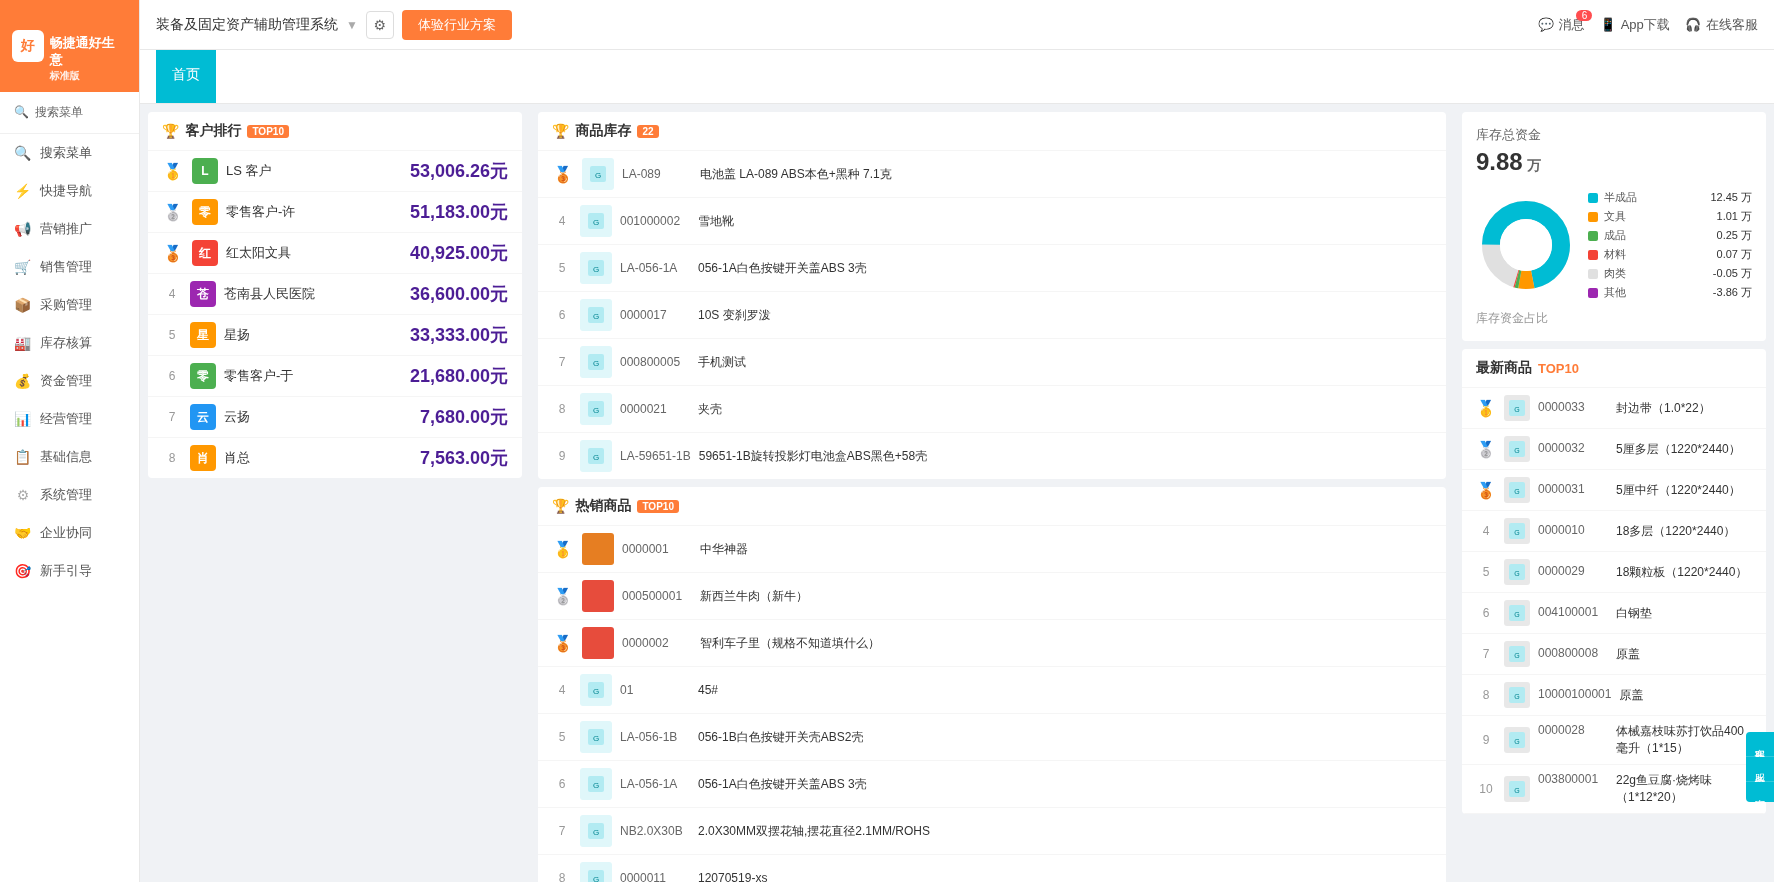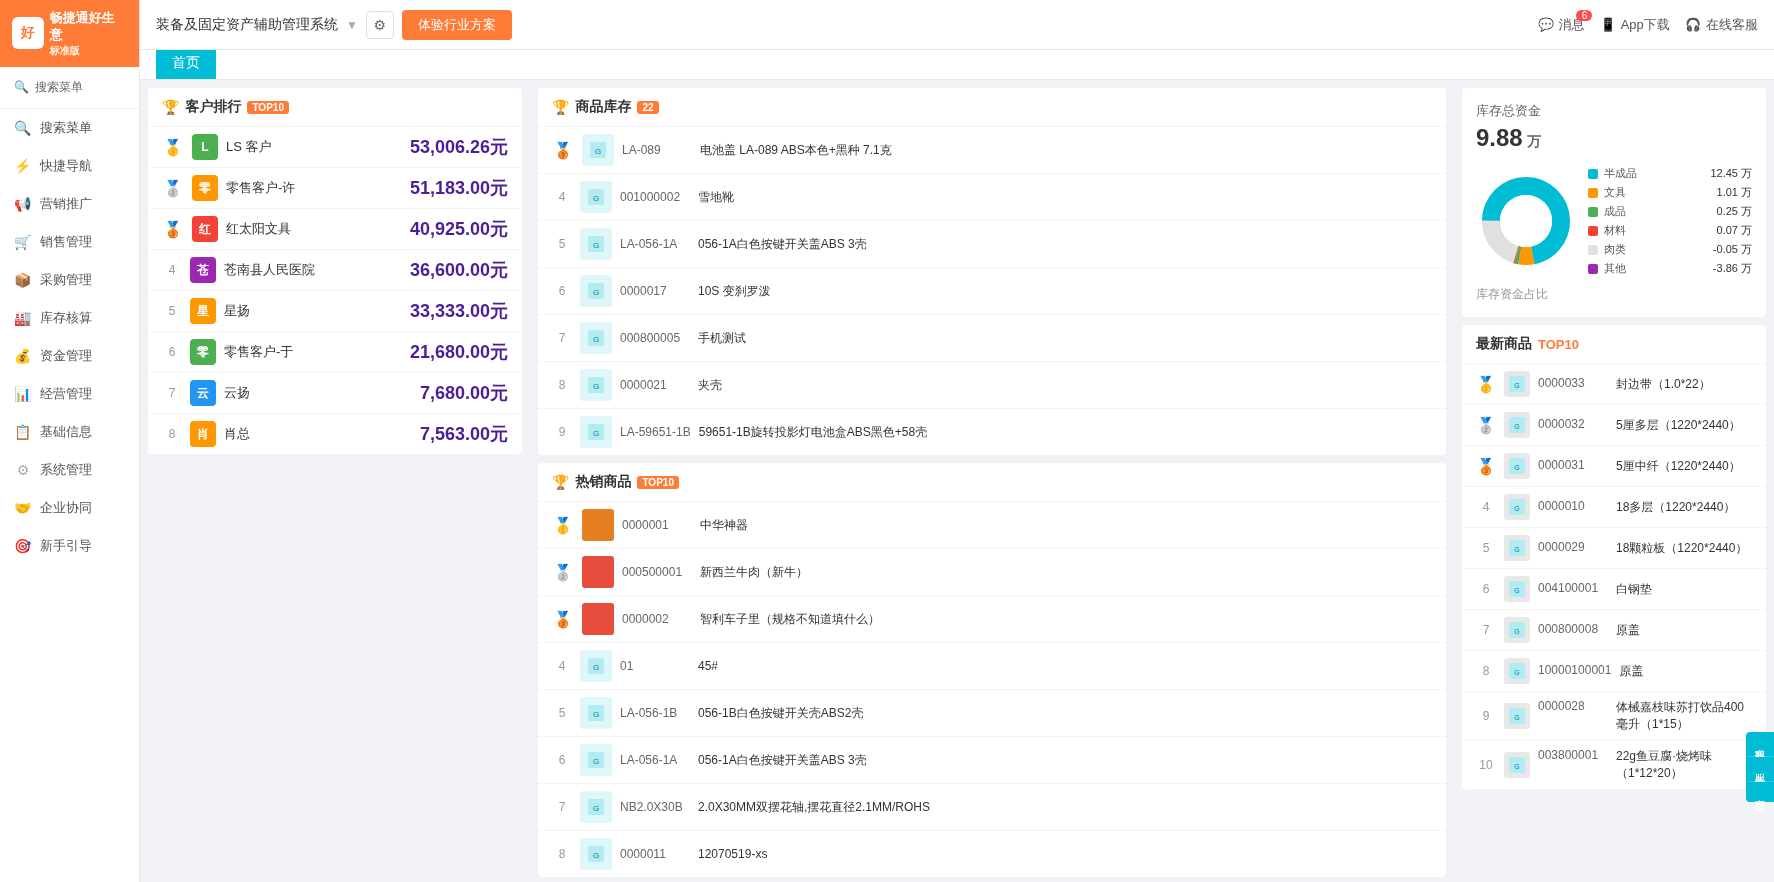--- a/index.html
+++ b/index.html
@@ -31,21 +31,21 @@
       height: 32px;
       background: #fff;
       border-radius: 6px;
       display: flex;
       align-items: center;
       justify-content: center;
       color: #ff7c38;
       font-size: 14px;
       font-weight: bold;
     }
-    .logo-text { line-height: 1.3; }
+    .logo-text { line-height: 1.3; margin-top: 25px; }
     .logo-text .main { font-size: 13px; }
     .logo-text .sub { font-size: 10px; opacity: 0.9; }
     .sidebar-search {
       padding: 8px 10px;
       border-bottom: 1px solid #f0f0f0;
     }
     .sidebar-search-btn {
       width: 100%;
       background: none;
       border: none;
@@ -148,21 +148,21 @@
       min-width: 16px;
       text-align: center;
     }
     .page-tabs {
       background: #fff;
       border-bottom: 1px solid #e8e8e8;
       display: flex;
       padding: 0 16px;
     }
     .page-tab {
-      padding: 4px 16px;
+      padding: 16px 16px;
       cursor: pointer;
       font-size: 14px;
       color: #555;
       border-bottom: 3px solid transparent;
     }
     .page-tab.active {
       color: #fff;
       background: #00bcd4;
       border-bottom-color: #00bcd4;
     }

